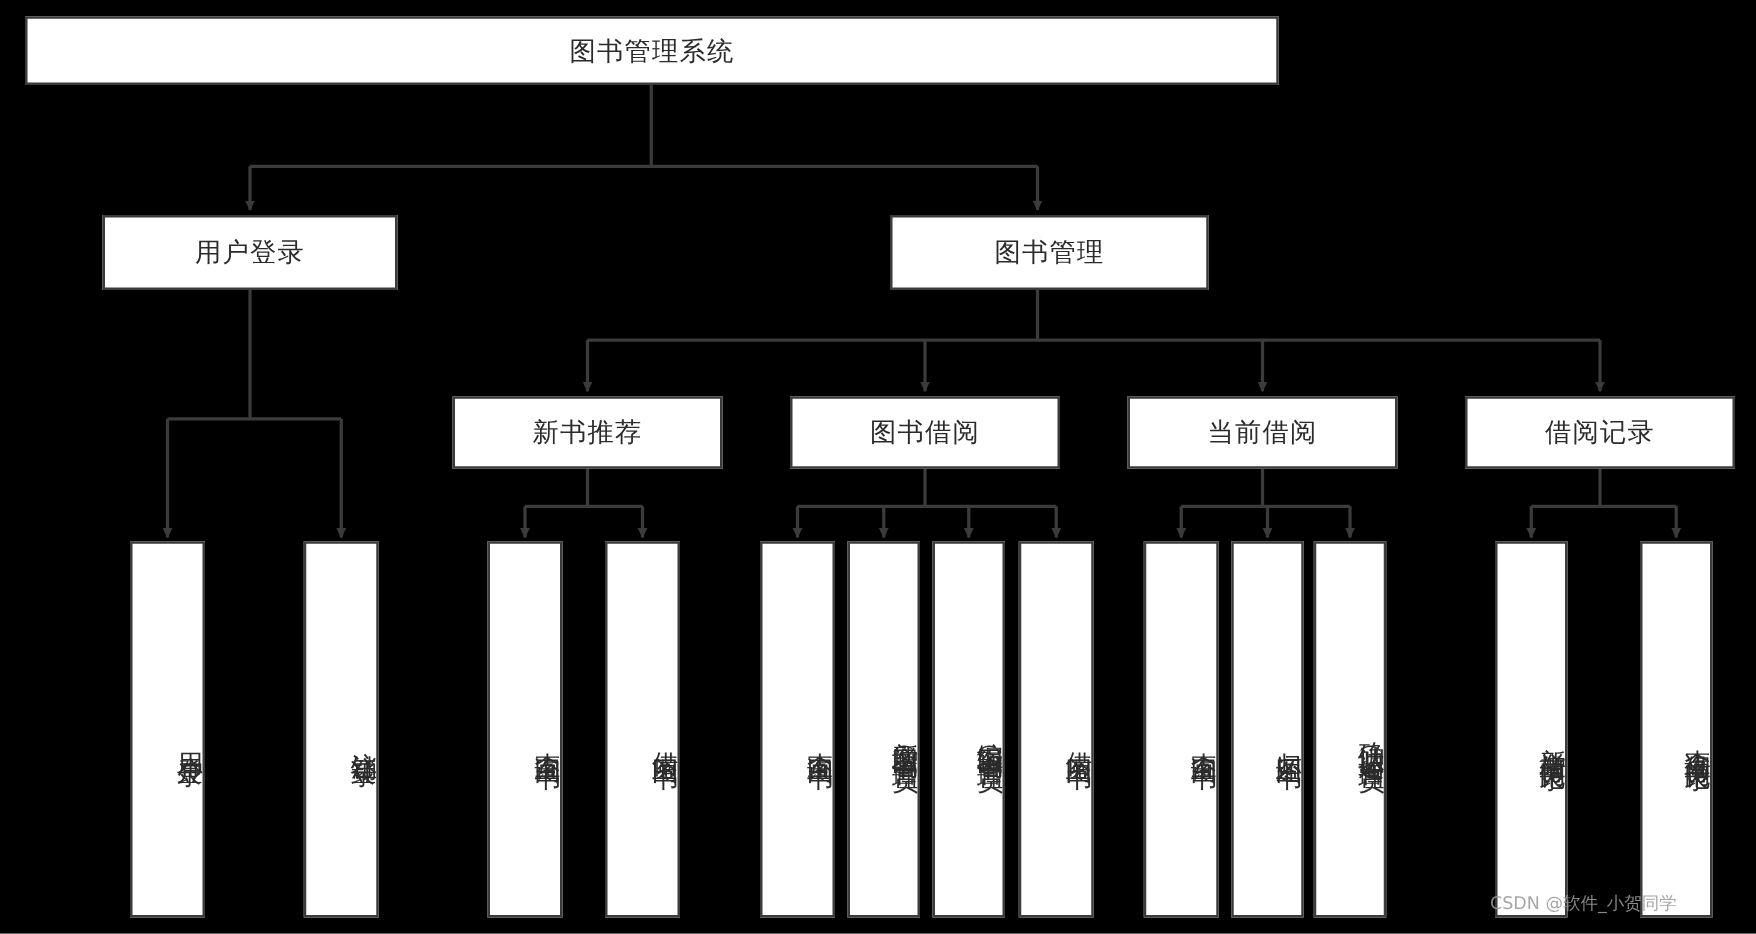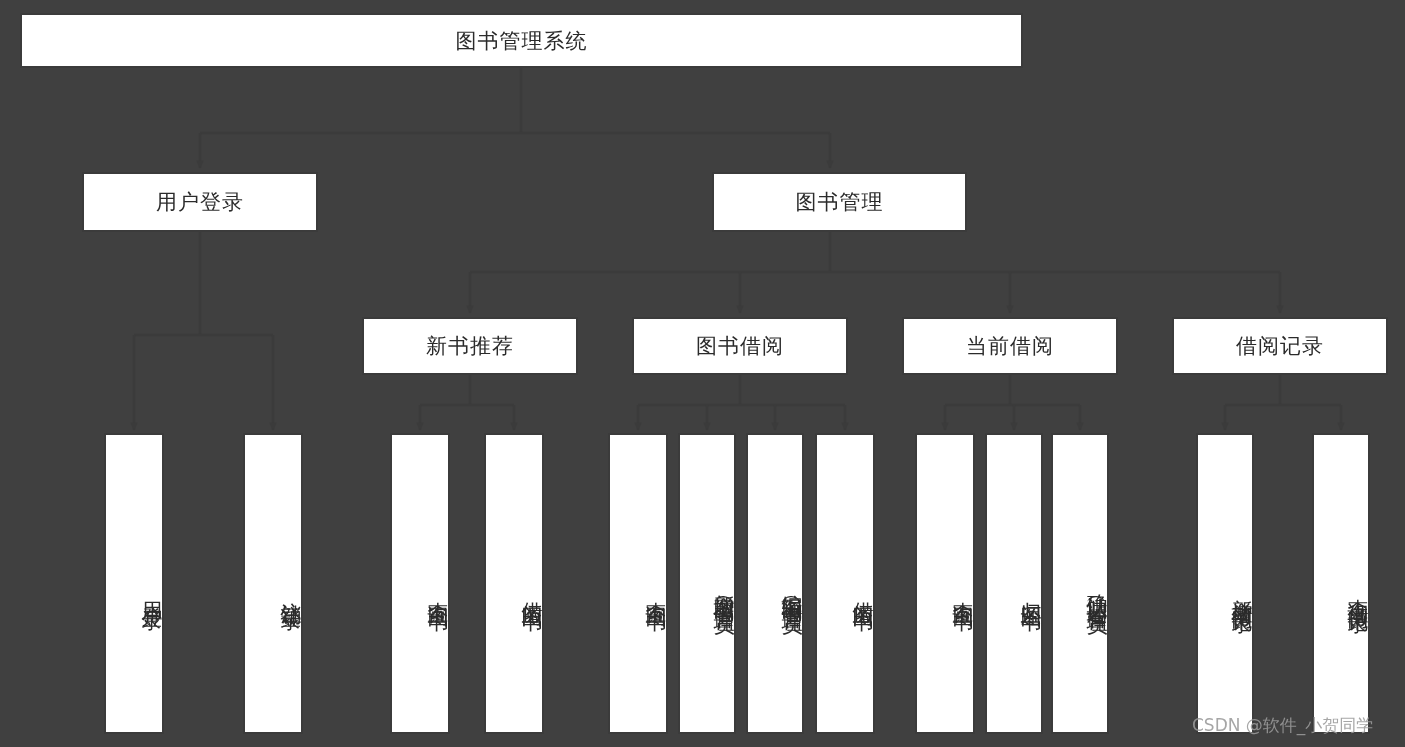--- a/index.html
+++ b/index.html
@@ -7,21 +7,21 @@
     padding: 0;
     background: #ffffff;
   }
   body {
     font-family: "DejaVu Sans", "Liberation Sans", sans-serif;
   }
   #canvas {
     position: relative;
     width: 1405px;
     height: 747px;
-    background: #404040;
+    background: #000000;
     overflow: hidden;
   }
   #edges {
     position: absolute;
     left: 0;
     top: 0;
     width: 1405px;
     height: 747px;
   }
   .node {
@@ -51,21 +51,21 @@
     justify-content: center;
     white-space: nowrap;
   }
   .node .label {
     display: block;
   }
   .watermark {
     position: absolute;
     left: 1192px;
     top: 714px;
-    font-size: 17px;
+    font-size: 14px;
     color: #9a9a9a;
     opacity: 0.88;
     z-index: 5;
     white-space: nowrap;
   }
 </style>
 </head>
 <body>
 
 <div id="canvas">

